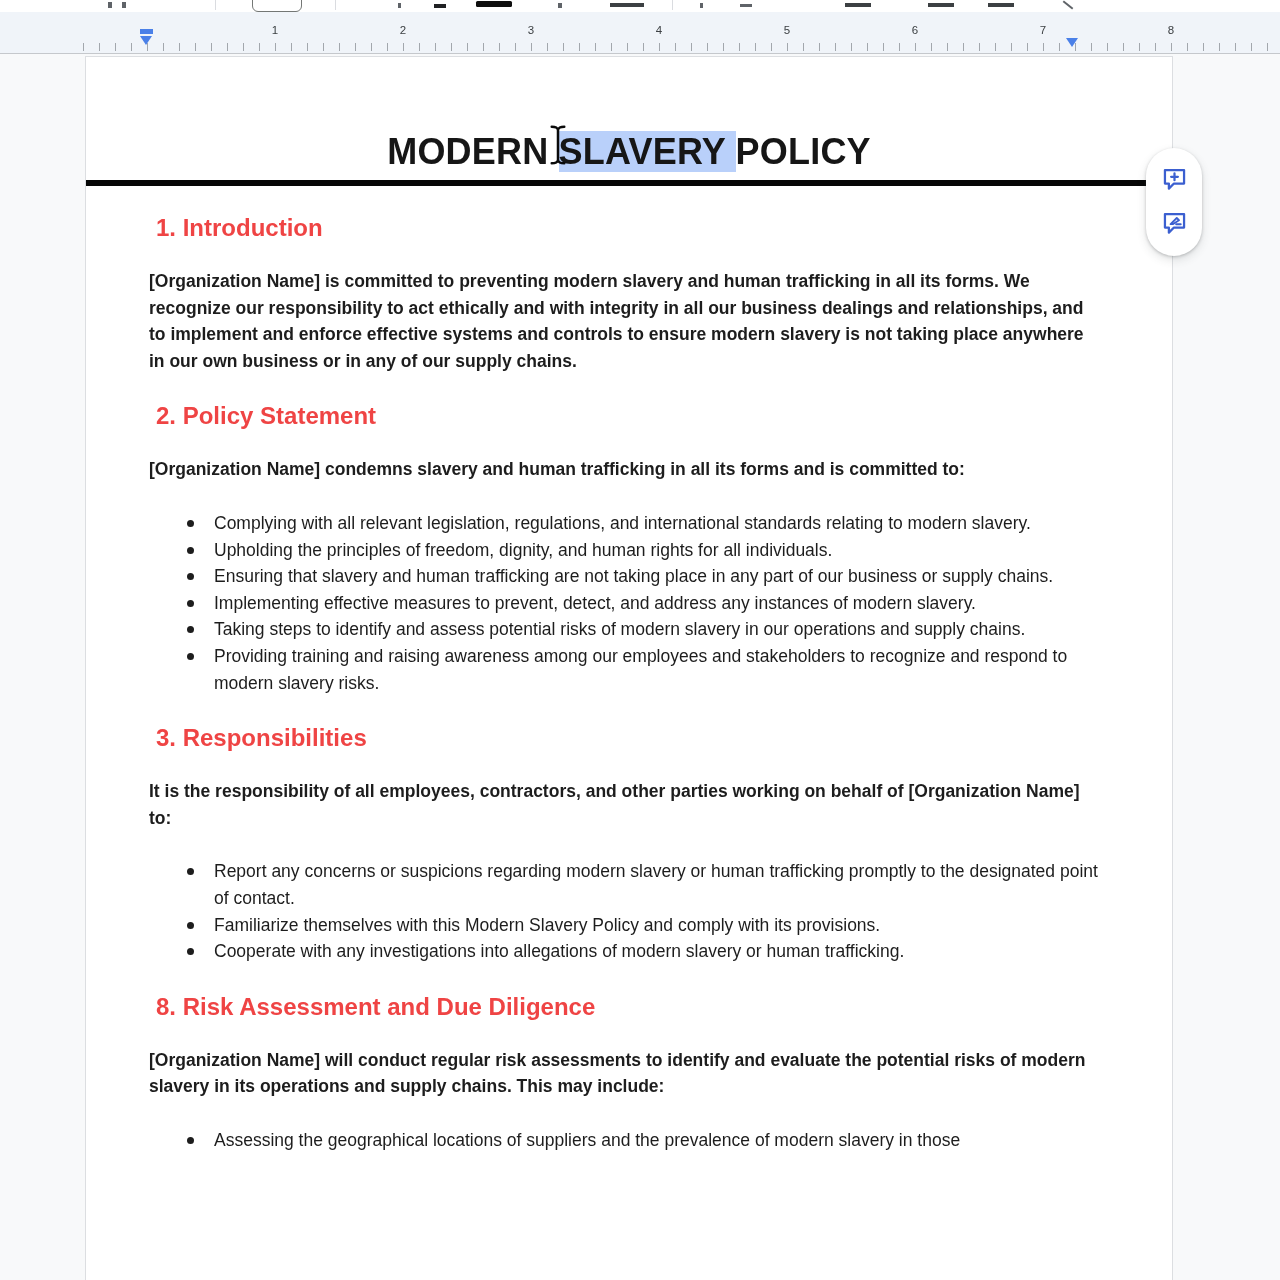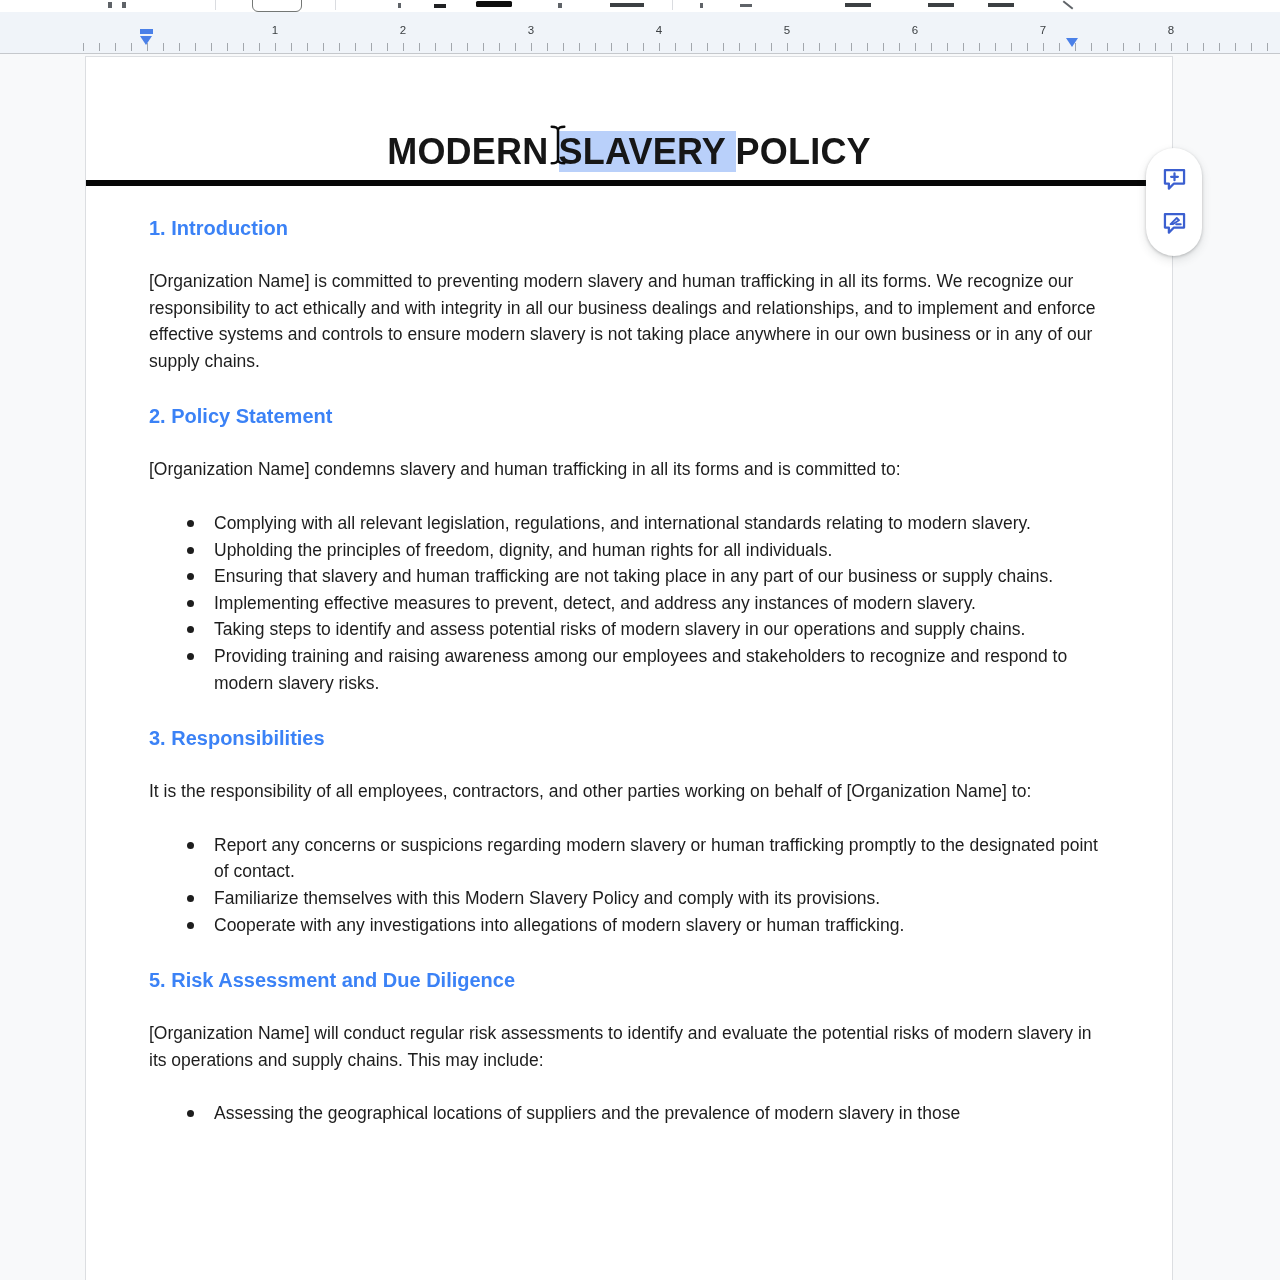--- a/index.html
+++ b/index.html
@@ -26,22 +26,22 @@
 
   
   .canvas{position:absolute;top:42px;left:0;width:1280px;height:1226px;background:#f8f9fa;padding-left:40px;}
   .page{position:absolute;left:85px;top:14px;width:1086px;height:1600px;background:#ffffff;
     border:1px solid #dcdee1;}
   .title-wrap{padding-top:73px;padding-bottom:6px;border-bottom:6px solid #060606;}
   h1{margin:0;font-size:36px;line-height:44px;font-weight:700;letter-spacing:.2px;
     color:#161616;text-align:center;}
   .sel{background:#b9d0fa;}
   .doc-body{padding:0 70px 0 63px;font-size:17.5px;line-height:26.6px;color:#1d1d1d;}
-  .doc-body h2{font-size:20px;line-height:24px;font-weight:700;margin:30px 0 0;color:#3b82f6;}
-  .doc-body p{margin:28px 0 0;}
+  .doc-body h2{font-size:24px;line-height:24px;font-weight:700;margin:30px 7px 0;color:#ef4444;}
+  .doc-body p{margin:28px 0 0;font-weight:bold;}
   .doc-body ul{margin:27px 0 0;padding:0 0 0 65px;list-style:none;}
   .doc-body li{position:relative;}
   .doc-body li::before{content:"";position:absolute;left:-27px;top:10px;width:7px;height:7px;
     background:#1d1d1d;border-radius:50%;}
 
   
   .ibeam{position:absolute;left:545px;top:122px;z-index:7;}
 
   
   .side-pill{position:absolute;left:1146px;top:148px;width:56px;height:108px;background:#fff;
@@ -116,21 +116,21 @@
       </ul>
 
       <h2>3. Responsibilities</h2>
       <p>It is the responsibility of all employees, contractors, and other parties working on behalf of [Organization Name] to:</p>
       <ul>
         <li>Report any concerns or suspicions regarding modern slavery or human trafficking promptly to the designated point of contact.</li>
         <li>Familiarize themselves with this Modern Slavery Policy and comply with its provisions.</li>
         <li>Cooperate with any investigations into allegations of modern slavery or human trafficking.</li>
       </ul>
 
-      <h2>5. Risk Assessment and Due Diligence</h2>
+      <h2>8. Risk Assessment and Due Diligence</h2>
       <p>[Organization Name] will conduct regular risk assessments to identify and evaluate the potential risks of modern slavery in its operations and supply chains. This may include:</p>
       <ul>
         <li>Assessing the geographical locations of suppliers and the prevalence of modern slavery in those</li>
       </ul>
 
     </div>
   </div>
 </div>
 
 <div class="ibeam">

